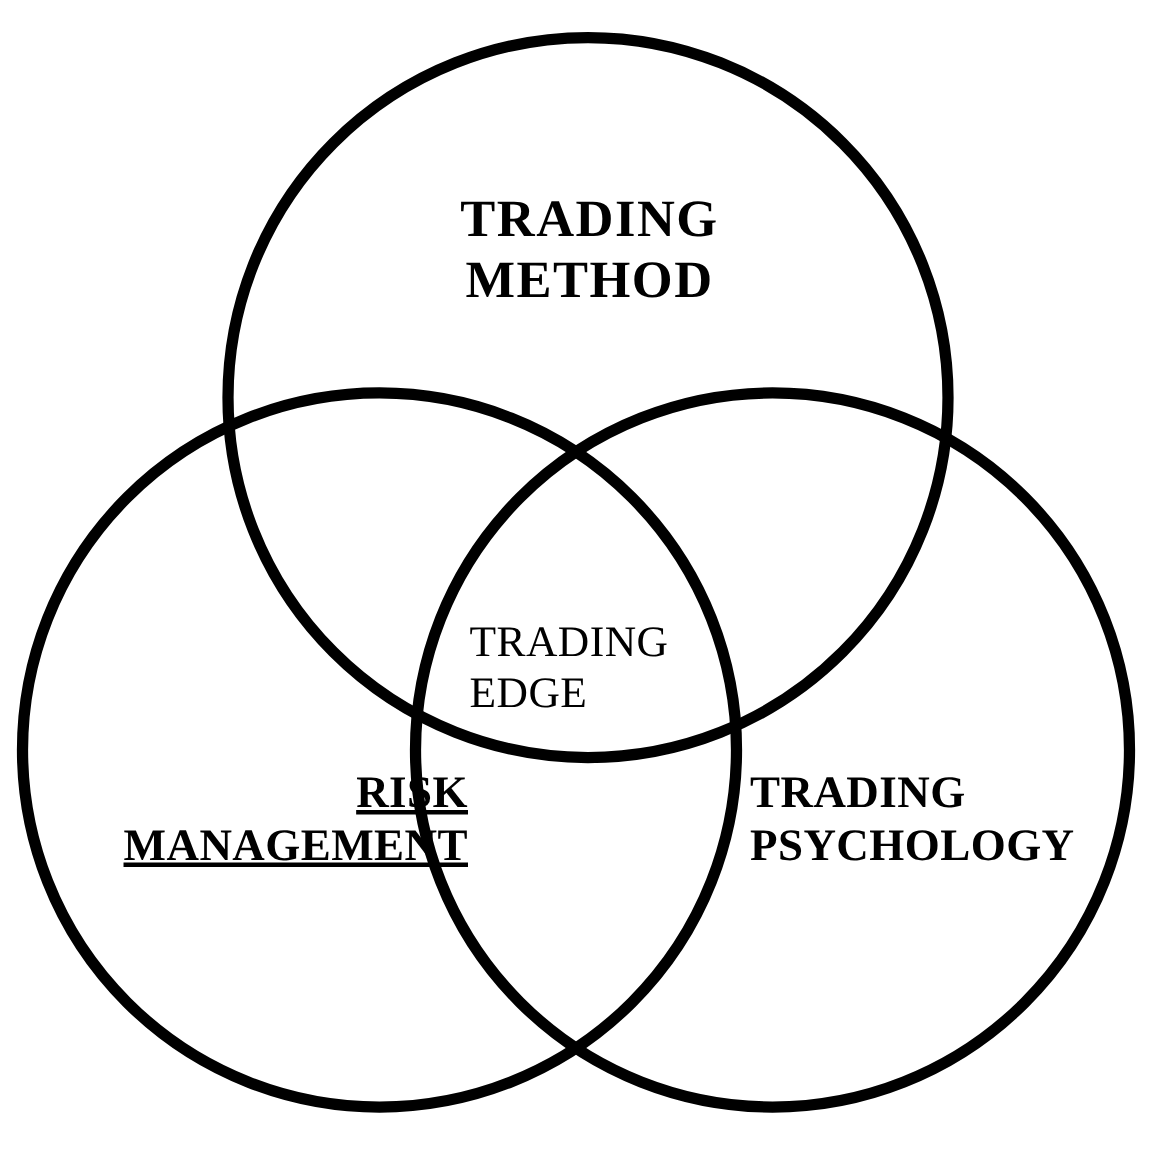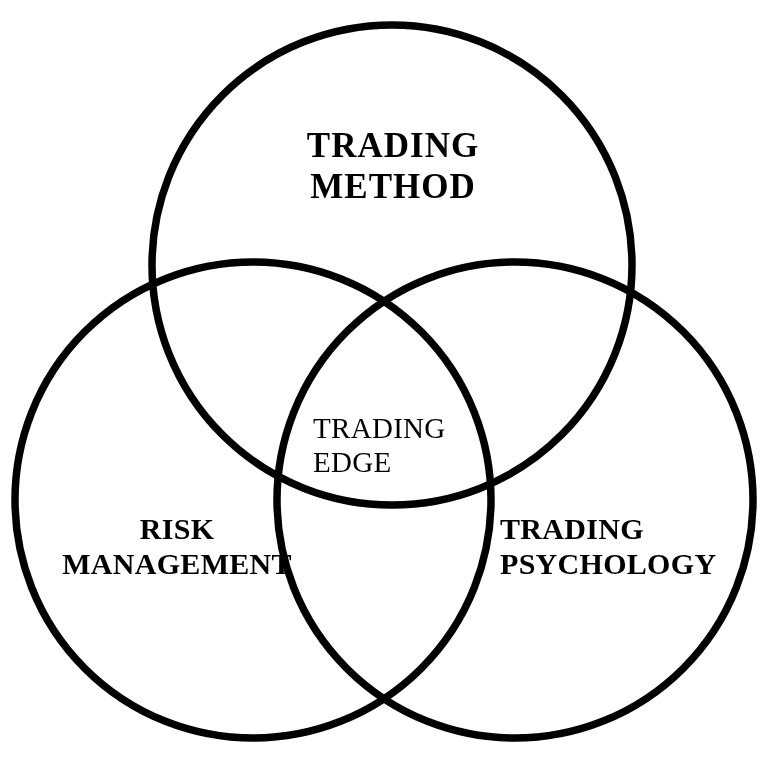--- a/index.html
+++ b/index.html
@@ -50,23 +50,24 @@
     top: 126px;
     width: 330px;
     text-align: center;
     font-size: 35px;
     letter-spacing: 1px;
   }
   #label-risk-management {
     left: 42px;
     top: 512px;
     width: 270px;
-    text-align: center;
+    text-align: right;
     font-size: 30px;
     letter-spacing: 0.3px;
+    text-decoration: underline;
   }
   #label-trading-psychology {
     left: 500px;
     top: 512px;
     width: 260px;
     text-align: left;
     font-size: 30px;
     letter-spacing: 0.3px;
   }
   #label-trading-edge {

